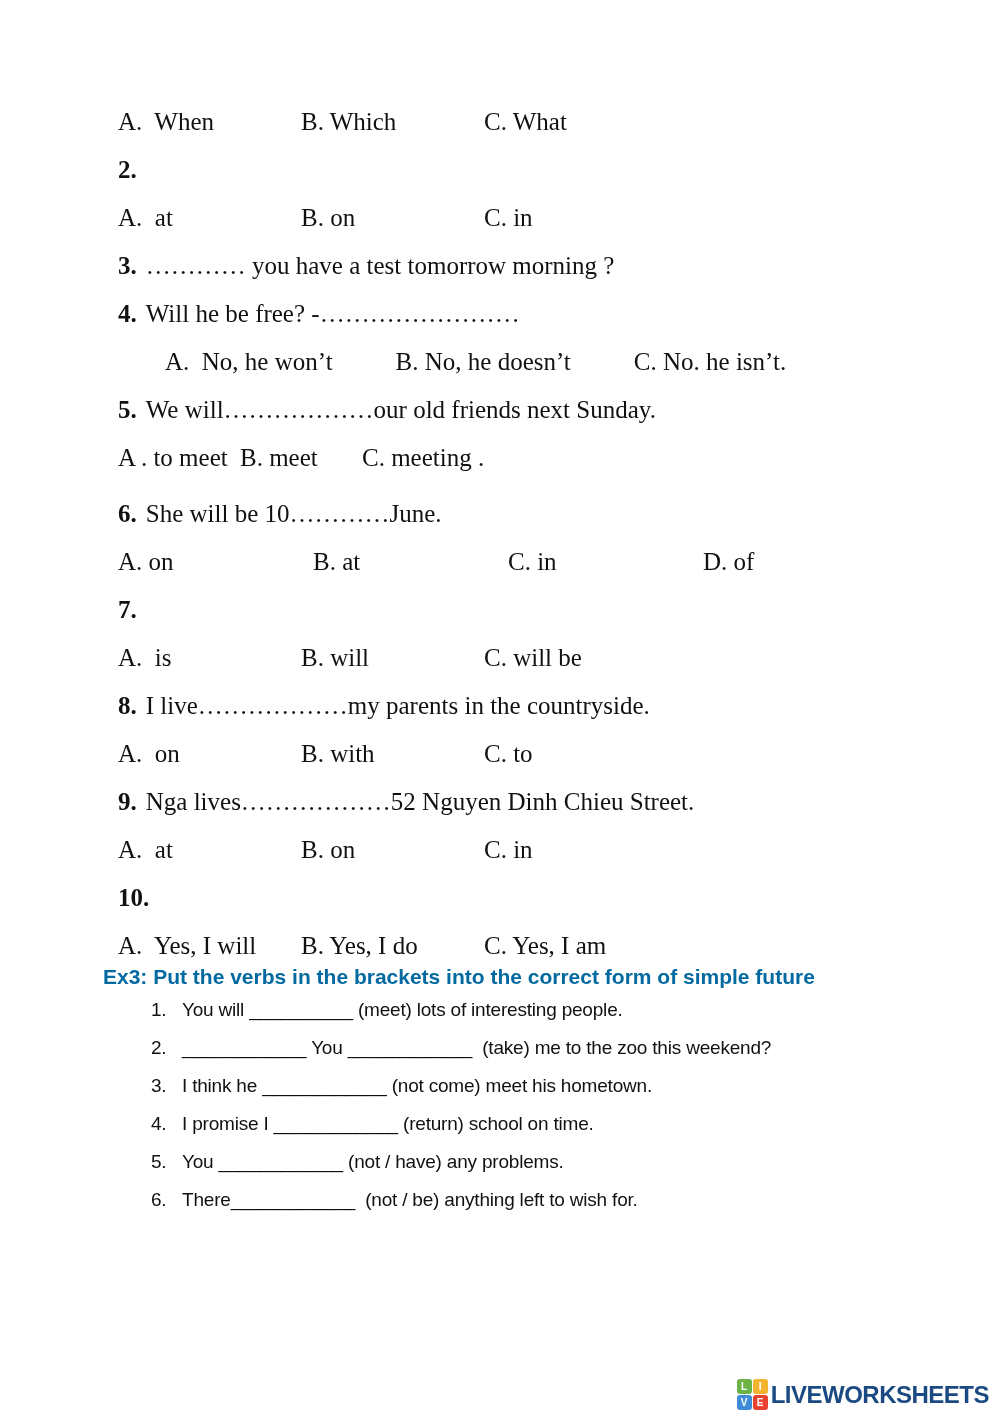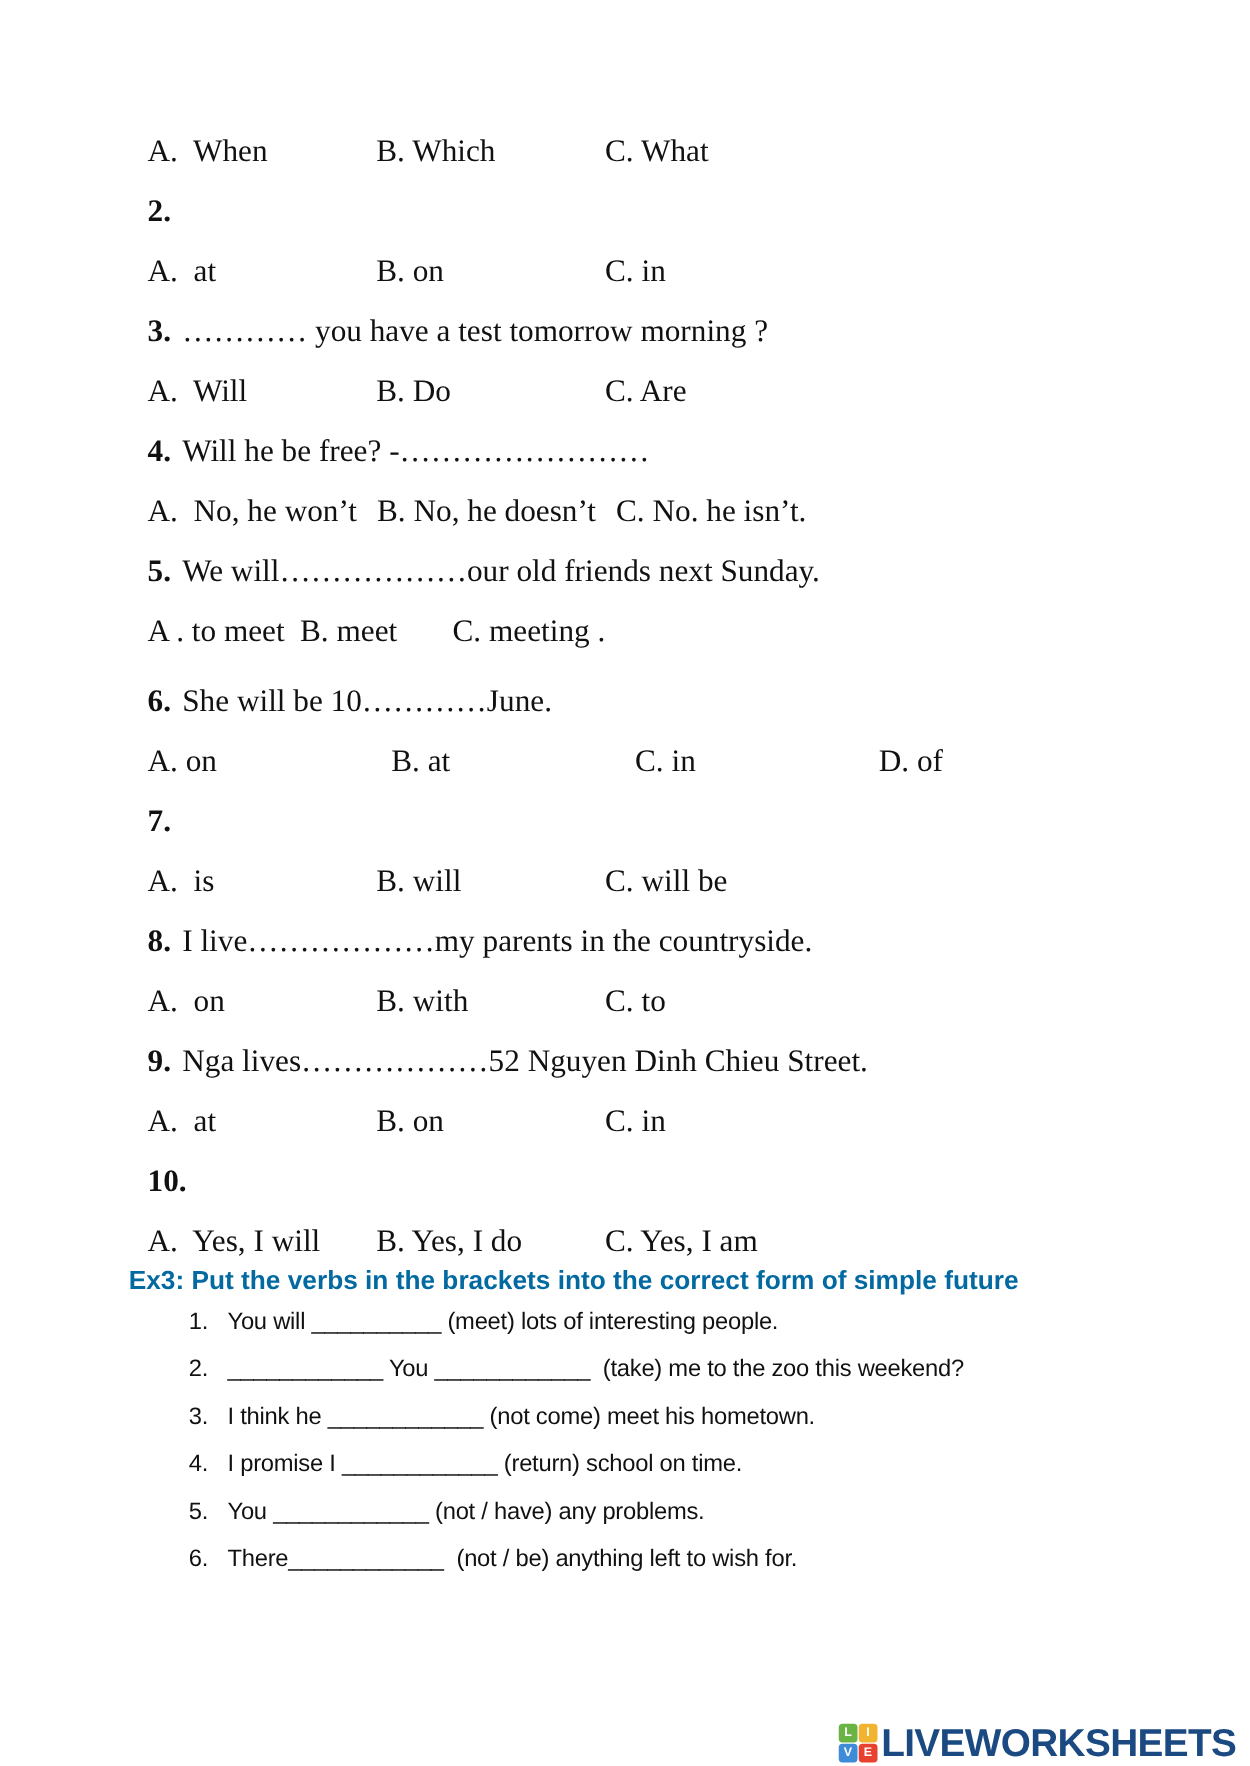--- a/index.html
+++ b/index.html
@@ -24,21 +24,21 @@
     line-height:1;
     white-space:pre;
   }
   .row.gap{margin-top:8px;}
   .qnum{font-weight:bold;margin-right:9px;white-space:pre;}
   .qtext{white-space:pre;}
   .opt{display:inline-block;white-space:pre;}
   .std  .opt{min-width:183px;}
   .four .opt{min-width:195px;}
   .narrow .opt{min-width:122px;}
-  .tight .opt{margin-right:16px;min-width:0;}
+  .tight .opt{margin-right:16px;min-width:0;margin-left:47px;}
   
   .ex3{font-family:"Liberation Sans", sans-serif;}
   .ex3 h2{
     font-size:21px;
     font-weight:bold;
     line-height:28px;
     margin:-18px 0 0 -15px;
     color:#0369a1;
     white-space:pre;
   }
@@ -72,21 +72,21 @@
   .tile{
     color:#ffffff;
     font-size:10px;
     font-weight:bold;
     display:flex;
     align-items:center;
     justify-content:center;
     border-radius:3px;
   }
   .brand-text{
-    font-size:31px;
+    font-size:24px;
     font-weight:800;
     letter-spacing:-0.5px;
     line-height:1;
   }
 </style>
 </head>
 <body>
 
 <div class="page">
   <main class="content">
@@ -102,25 +102,20 @@
     </div>
     <div class="row std">
       <span class="opt">A.  at</span>
       <span class="opt">B. on</span>
       <span class="opt">C. in</span>
     </div>
 
     <div class="row stem">
       <span class="qnum">3.</span>
       <span class="qtext">………… you have a test tomorrow morning ?</span>
-    </div>
-    <div class="row std">
-      <span class="opt">A.  Will</span>
-      <span class="opt">B. Do</span>
-      <span class="opt">C. Are</span>
     </div>
 
     <div class="row stem">
       <span class="qnum">4.</span>
       <span class="qtext">Will he be free? -……………………</span>
     </div>
     <div class="row tight">
       <span class="opt">A.  No, he won’t</span>
       <span class="opt">B. No, he doesn’t</span>
       <span class="opt">C. No. he isn’t.</span>

